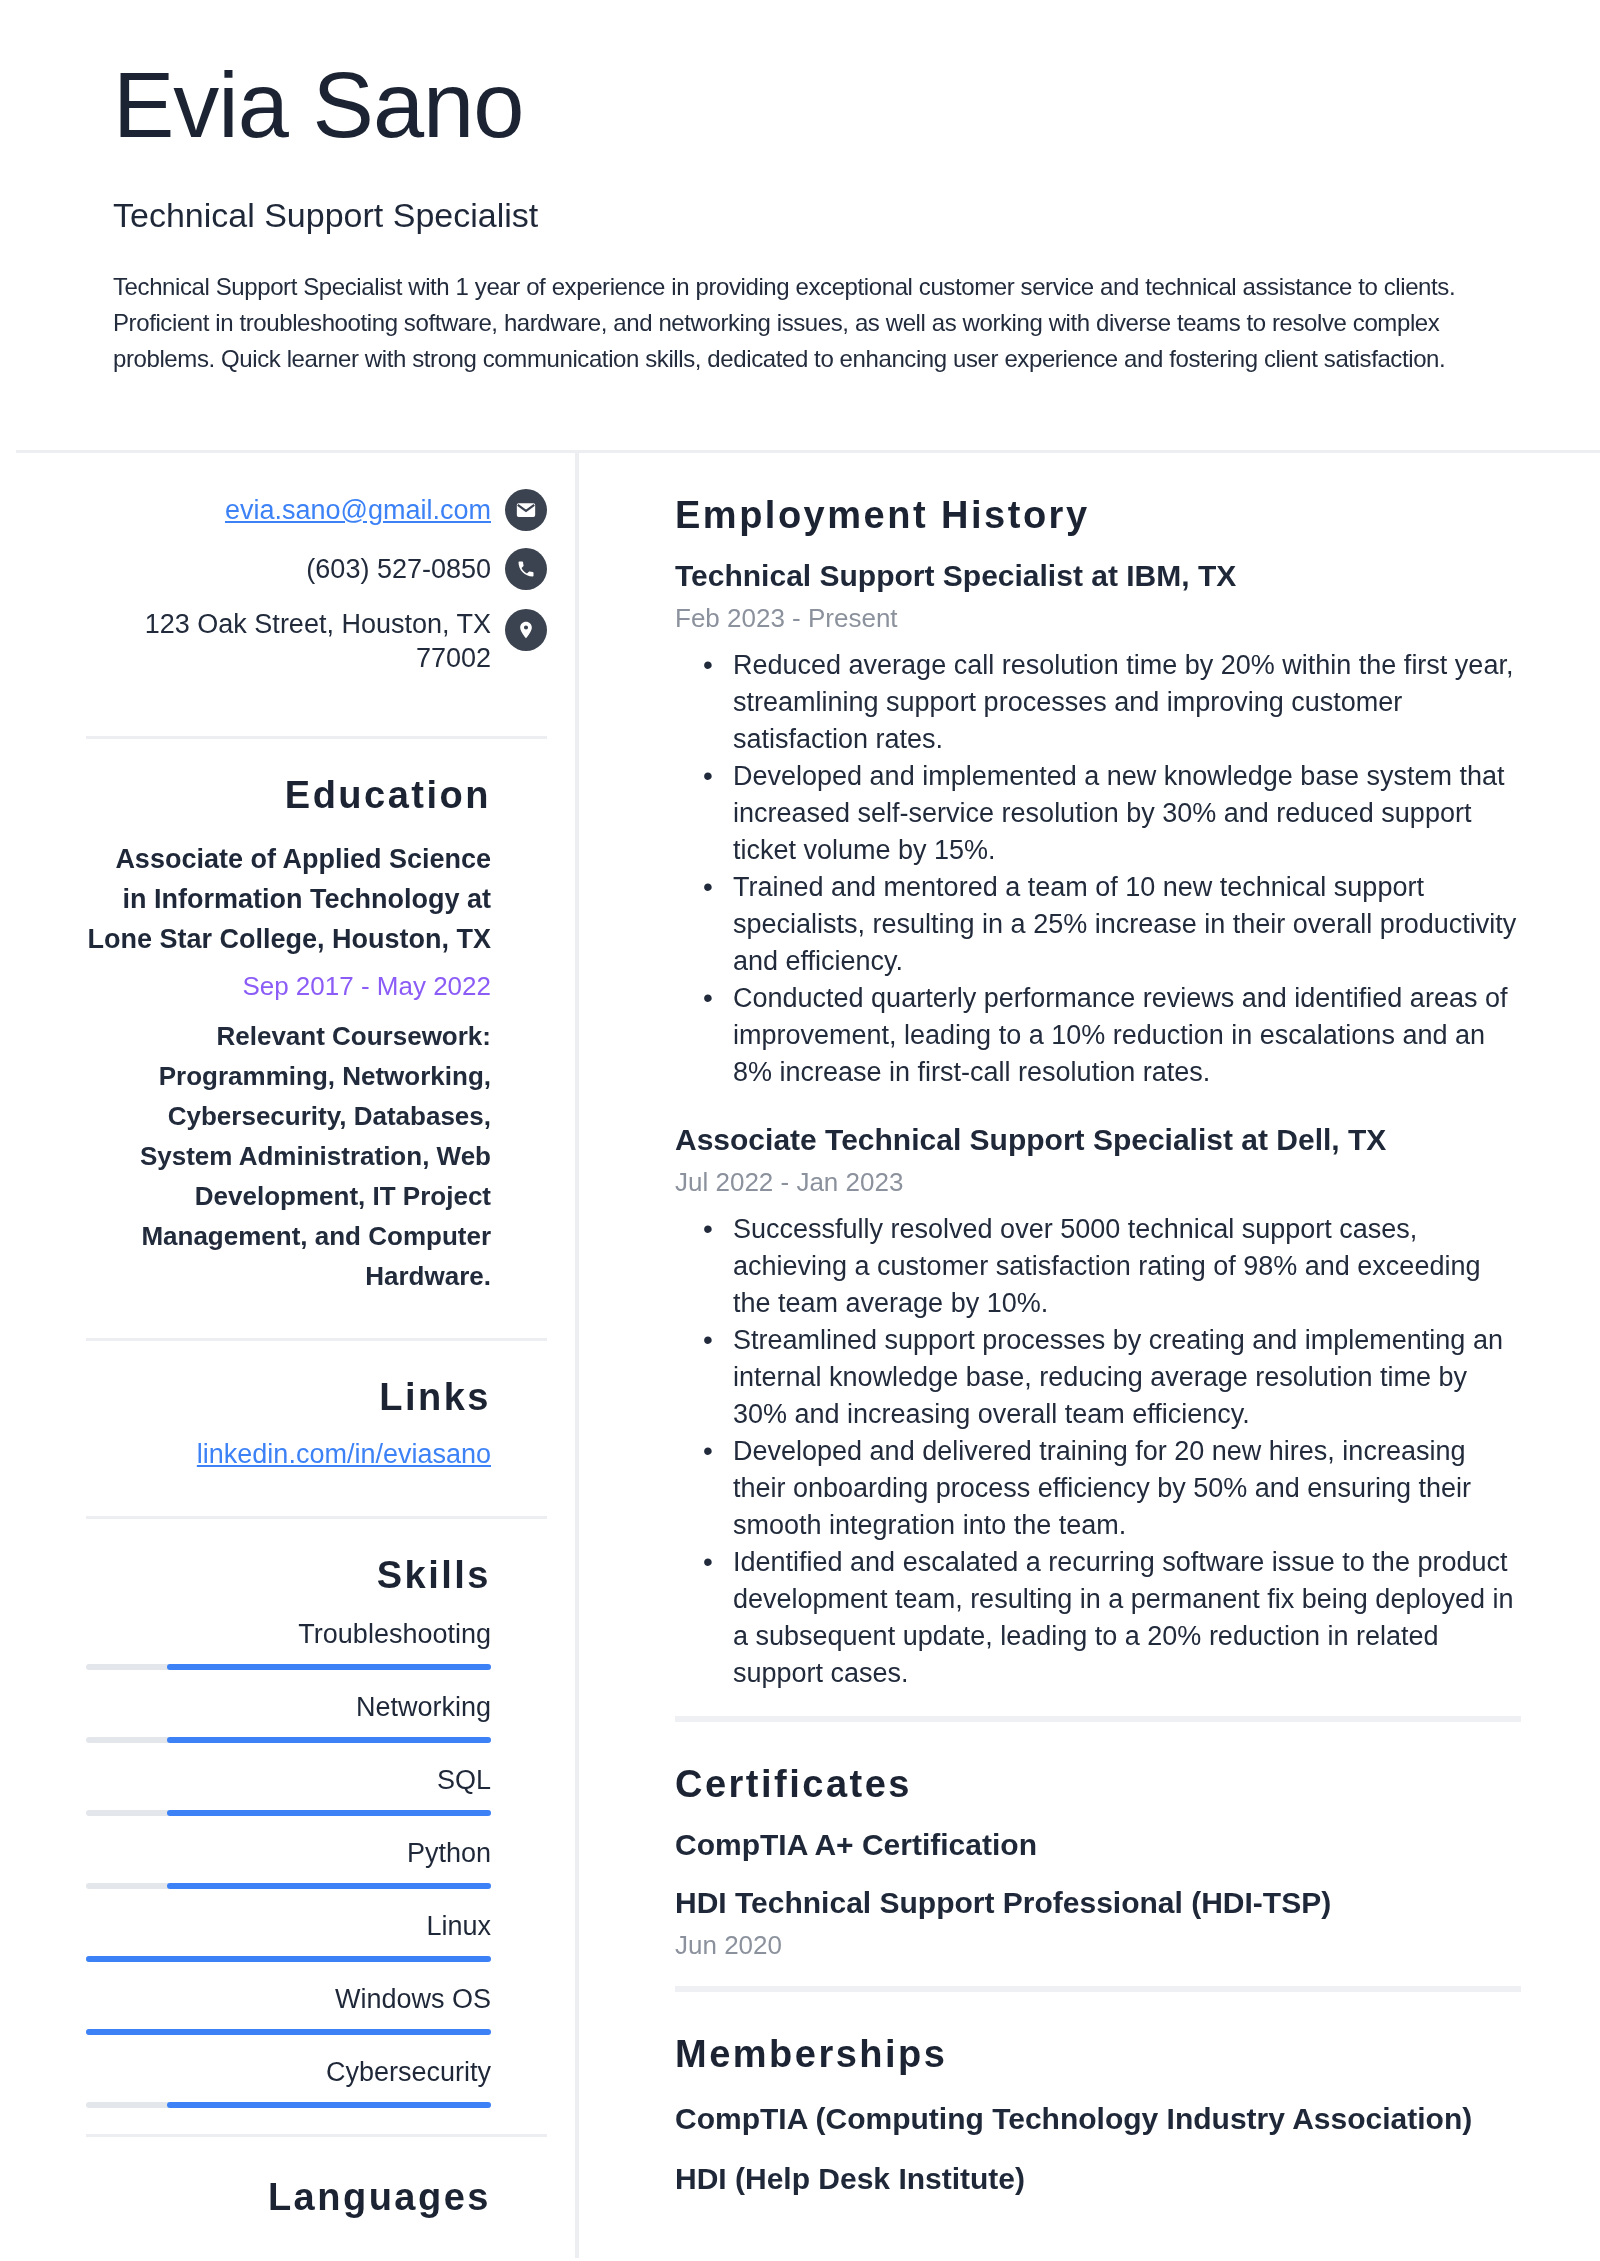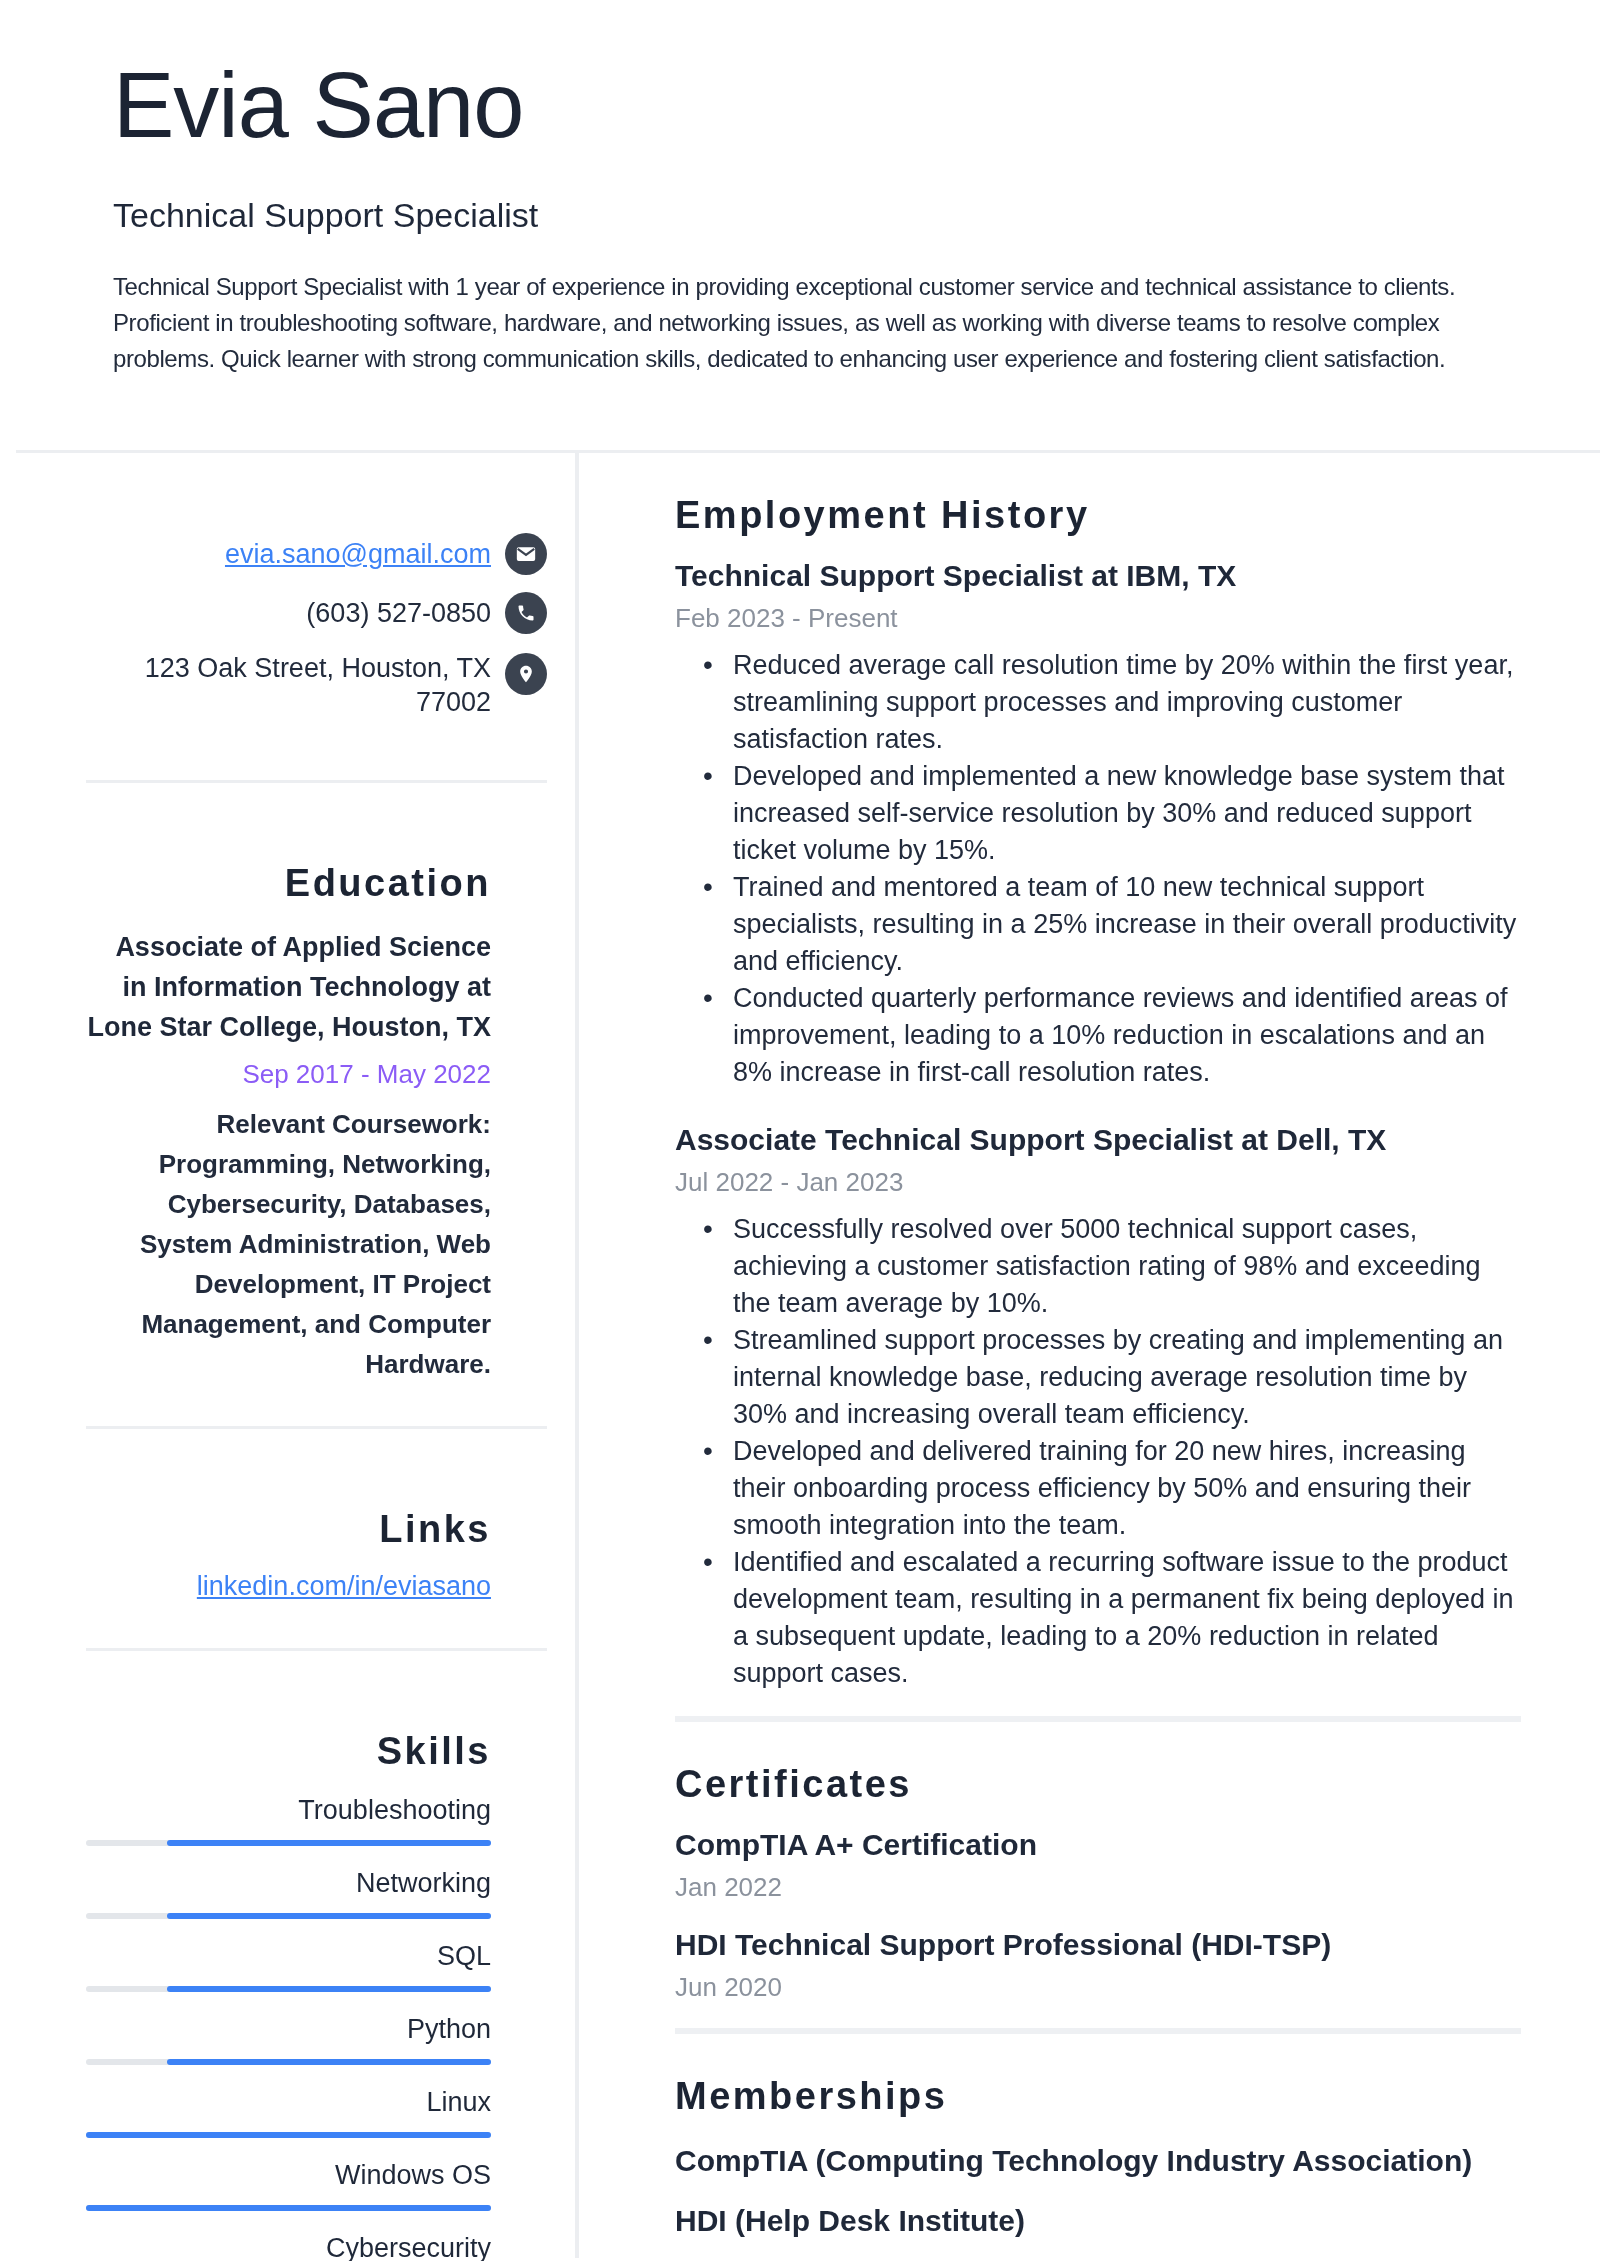--- a/index.html
+++ b/index.html
@@ -8,21 +8,21 @@
 
   
   header{height:453px;box-sizing:border-box;padding:36px 96px 0 97px;border-bottom:3px solid #eceef1;overflow:hidden;}
   h1{margin:14px 0 0;font-size:92px;line-height:110px;font-weight:500;letter-spacing:-1px;color:#1c2433;}
   .cand-title{margin-top:36px;font-size:34px;font-weight:500;color:#1f2839;}
   .summary{margin:34px 0 0;font-size:24px;line-height:36px;letter-spacing:-0.4px;color:#232c3d;max-width:1410px;}
 
   
   .columns{display:flex;height:1805px;}
   .sidebar{width:563px;box-sizing:border-box;border-right:4px solid #eceef1;padding:0 28px 0 70px;}
-  .sidebar section{border-bottom:3px solid #eceef1;text-align:right;margin-top:44px;}
+  .sidebar section{border-bottom:3px solid #eceef1;text-align:right;}
   .sidebar h2,main h2{margin:0;font-size:38px;font-weight:bold;letter-spacing:2.5px;color:#1c2433;line-height:44px;}
 
   
   .contact-sec{padding:36px 0 44px;}
   .c-row{display:flex;justify-content:flex-end;align-items:center;gap:14px;margin-bottom:17px;font-size:27px;}
   .c-row.addr{align-items:flex-start;}
   .c-row.addr .icon-circle{margin-top:2px;}
   .c-text{max-width:358px;line-height:34px;color:#222b3c;}
   a.blue-link{color:#3c82f6;text-decoration:underline;}
   .icon-circle{width:42px;height:42px;border-radius:50%;background:#3b4350;display:flex;align-items:center;justify-content:center;flex:0 0 42px;}
@@ -197,21 +197,20 @@
               </ul>
             </div>
           </div>
       </section>
 
       <section>
         <h2>Certificates</h2>
         <div id="certs-list">
             <div class="cert">
               <h3>CompTIA A+ Certification</h3>
-              <div class="m-date">Jan 2022</div>
             </div>
             <div class="cert">
               <h3>HDI Technical Support Professional (HDI-TSP)</h3>
               <div class="m-date">Jun 2020</div>
             </div>
           </div>
       </section>
 
       <section class="last">
         <h2>Memberships</h2>

